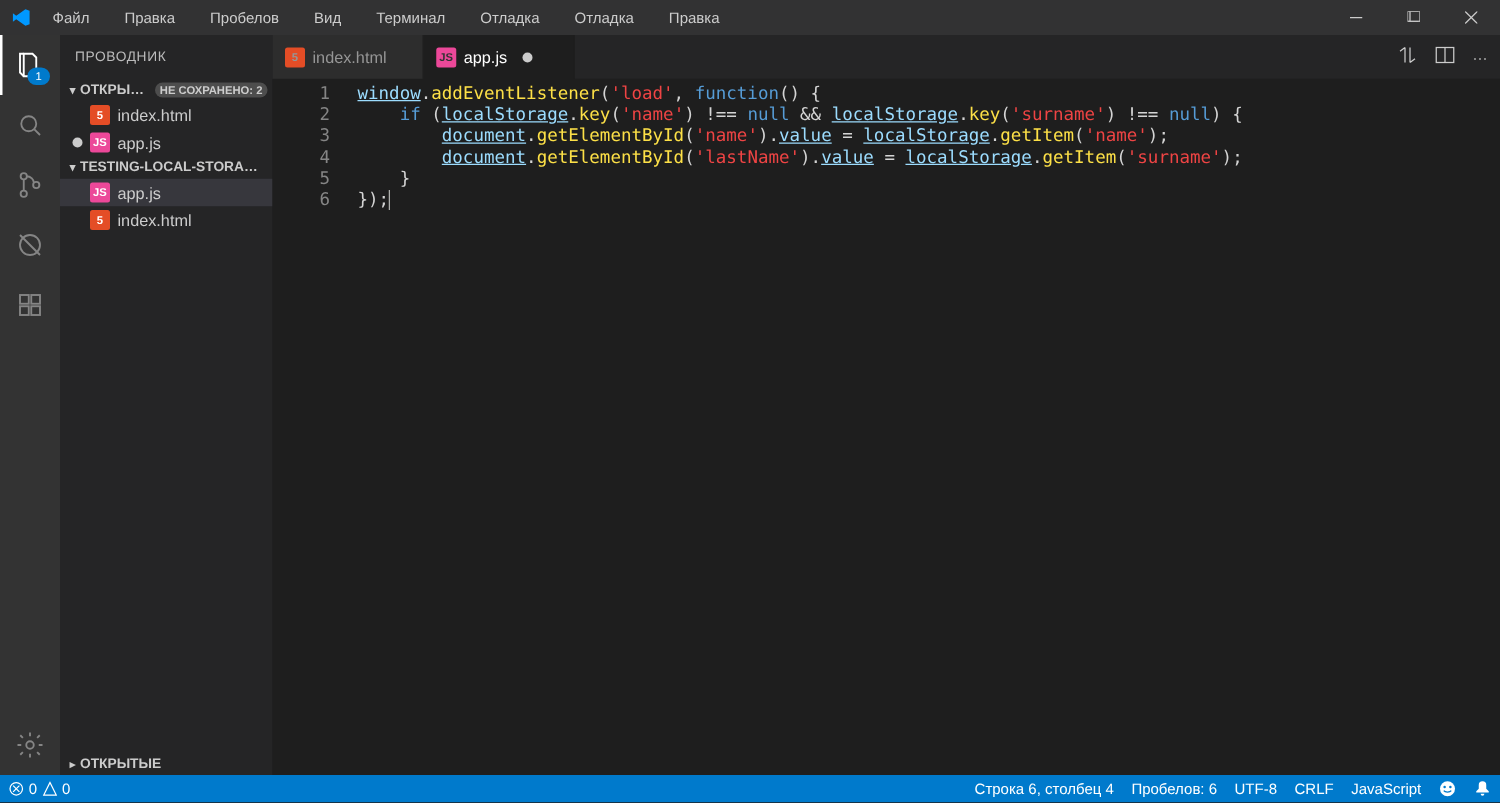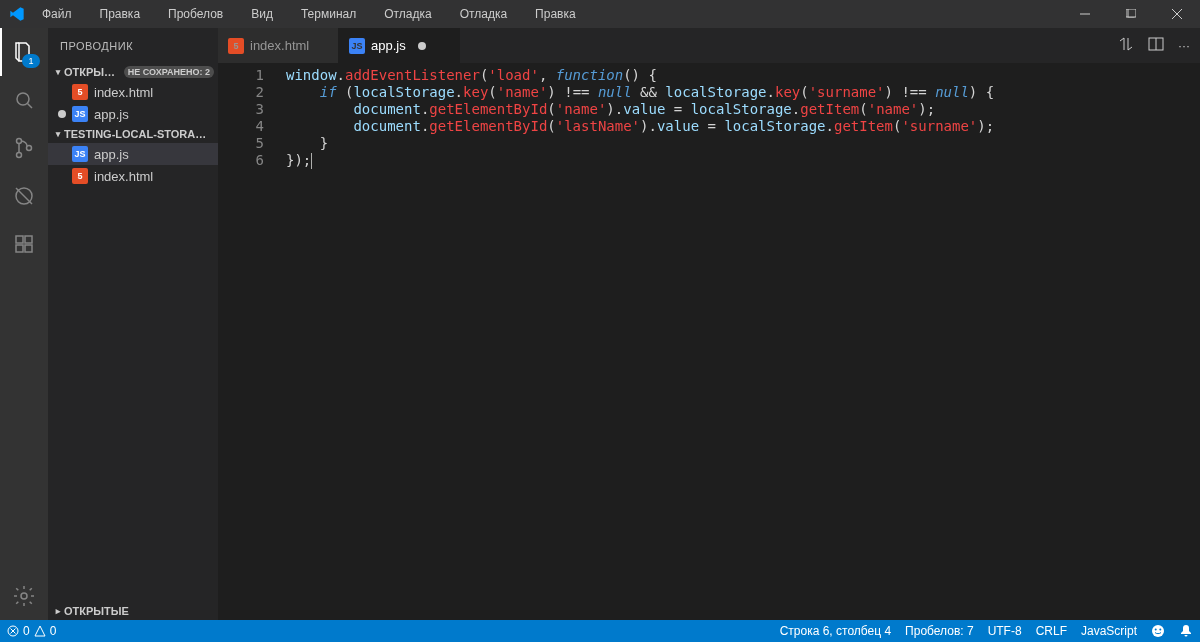--- a/index.html
+++ b/index.html
@@ -21,34 +21,34 @@
   .sidebar{width:170px;background:#252526;display:flex;flex-direction:column;color:#ccc;}
   .sidebar-title{height:35px;display:flex;align-items:center;padding:0 12px;font-size:11px;letter-spacing:.5px;color:#bbb;text-transform:uppercase;}
   .section-header{display:flex;align-items:center;font-size:11px;font-weight:bold;padding:3px 4px;color:#ccc;cursor:default;}
   .section-header .chev{width:12px;text-align:center;font-size:9px;}
   .section-header .sh-label{flex:1;white-space:nowrap;overflow:hidden;text-overflow:ellipsis;}
   .unsaved-badge{background:#4d4d4d;color:#ccc;font-size:9px;padding:1px 4px;border-radius:6px;margin-left:4px;white-space:nowrap;}
   .tree-item{display:flex;align-items:center;height:22px;padding-left:24px;gap:6px;cursor:default;}
   .tree-item.depth2{padding-left:24px;}
   .tree-item.active{background:#37373d;}
   .tree-item .ficon{display:flex;align-items:center;justify-content:center;width:16px;height:16px;font-size:9px;font-weight:bold;border-radius:2px;color:#fff;}
-  .ic-html{background:#e44d26;} .ic-js{background:#3b82f6;color:#333;text-align:right;}
+  .ic-html{background:#e44d26;} .ic-js{background:#ec4899;color:#333;text-align:right;}
   .tree-item .mod-dot{width:8px;height:8px;border-radius:50%;background:#ccc;margin-left:-14px;margin-right:0px;}
   .tree-item .fname{font-size:13px;}
   .editor{flex:1;display:flex;flex-direction:column;background:#1e1e1e;min-width:0;}
   .tabs{height:35px;background:#252526;display:flex;align-items:stretch;}
   .tab{display:flex;align-items:center;gap:6px;padding:0 10px;background:#2d2d2d;color:#969696;border-right:1px solid #1e1e1e;font-size:13px;min-width:100px;}
   .tab.active{background:#1e1e1e;color:#fff;}
   .tab .ficon{width:16px;height:16px;font-size:9px;font-weight:bold;display:flex;align-items:center;justify-content:center;border-radius:2px;}
   .tab .dot{width:8px;height:8px;border-radius:50%;background:#ccc;margin-left:6px;}
   .tab-actions{margin-left:auto;display:flex;align-items:center;gap:14px;padding:0 10px;color:#ccc;}
   .code-area{flex:1;display:flex;font-family:Consolas,monospace;font-size:14px;line-height:17px;}
   .gutter{width:46px;color:#858585;text-align:right;padding:4px 14px 0 0;user-select:none;}
   .codelines{flex:1;padding:4px 0 0 8px;white-space:pre;color:#d4d4d4;}
-  .k{color:#569cd6;font-style:italic;} .s{color:#ef4444;} .v{color:#9cdcfe;} .f{color:#ef4444;}
+  .k{color:#569cd6;} .s{color:#ef4444;} .v{color:#9cdcfe;text-decoration:underline;} .f{color:#fde047;}
   .statusbar{height:22px;background:#007acc;color:#fff;display:flex;align-items:center;font-size:12px;}
   .sb-item{padding:0 7px;display:flex;align-items:center;gap:4px;height:100%;}
   .sb-spacer{flex:1;}
   .cursor-caret{display:inline-block;width:1px;height:16px;background:#aeafad;vertical-align:middle;margin-left:0;}
 </style>
 </head>
 <body>
 
 <div class="titlebar">
   <div class="vsicon">
@@ -217,21 +217,21 @@
         <line x1="8.5" y1="3.5" x2="3.5" y2="8.5"></line>
       </svg>
     <span>0</span>
     <svg width="12" height="12" viewBox="0 0 12 12" fill="none" stroke="currentColor">
         <path d="M6 1l5 10H1z"></path>
       </svg>
     <span>0</span>
   </div>
   <div class="sb-spacer"></div>
   <div class="sb-item">Строка 6, столбец 4</div>
-  <div class="sb-item">Пробелов: 7</div>
+  <div class="sb-item">Пробелов: 6</div>
   <div class="sb-item">UTF-8</div>
   <div class="sb-item">CRLF</div>
   <div class="sb-item">JavaScript</div>
   <div class="sb-item">
       <svg width="14" height="14" viewBox="0 0 14 14" fill="currentColor">
         <circle cx="7" cy="7" r="6"></circle>
         <circle cx="4.7" cy="5.5" r="1" fill="#007acc"></circle>
         <circle cx="9.3" cy="5.5" r="1" fill="#007acc"></circle>
         <path d="M4 8.5c1 1.5 5 1.5 6 0" stroke="#007acc" fill="none"></path>
       </svg>

